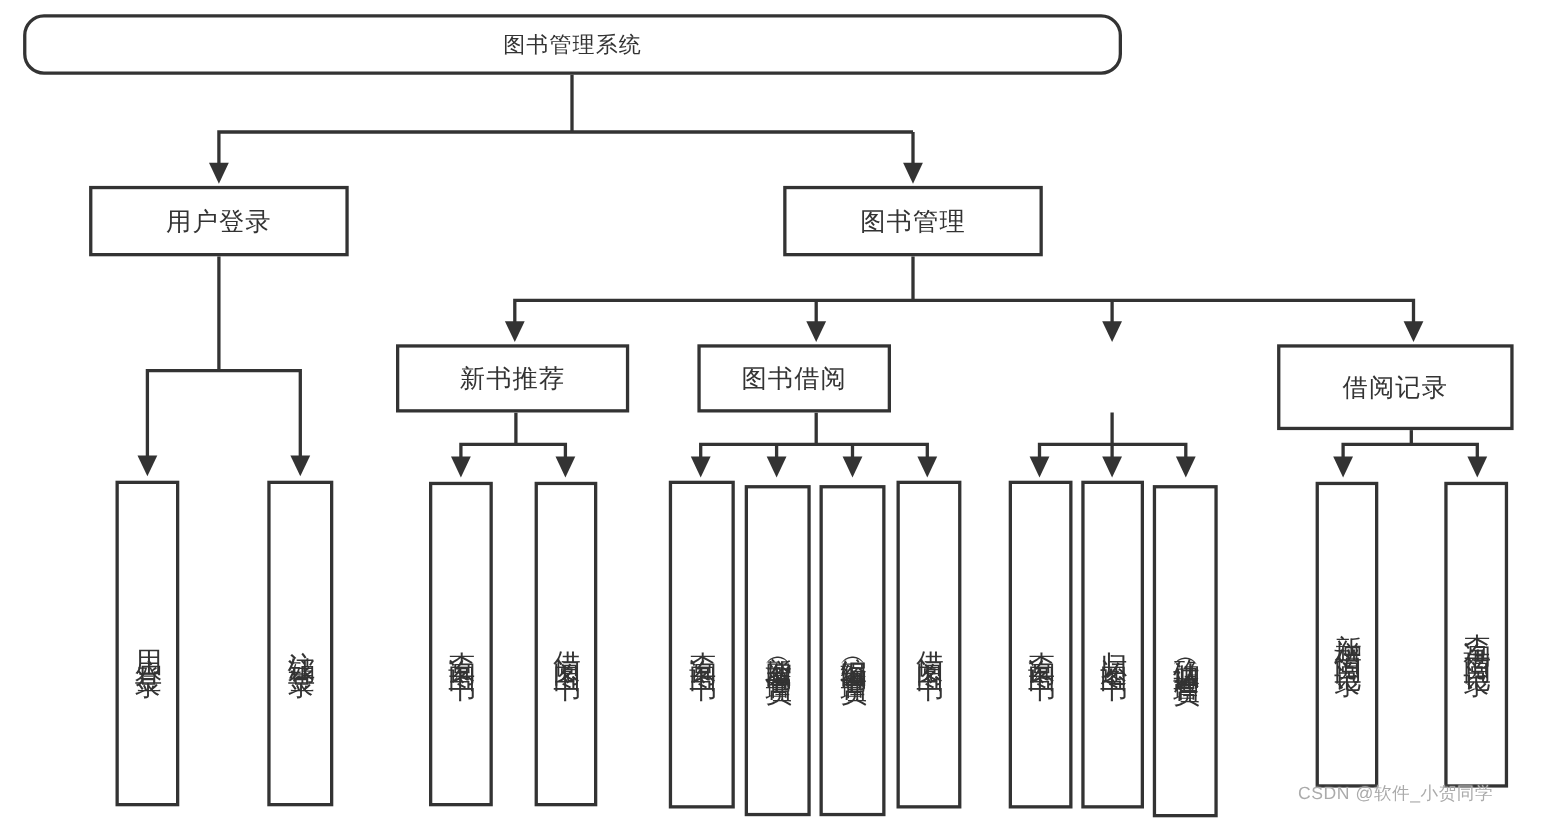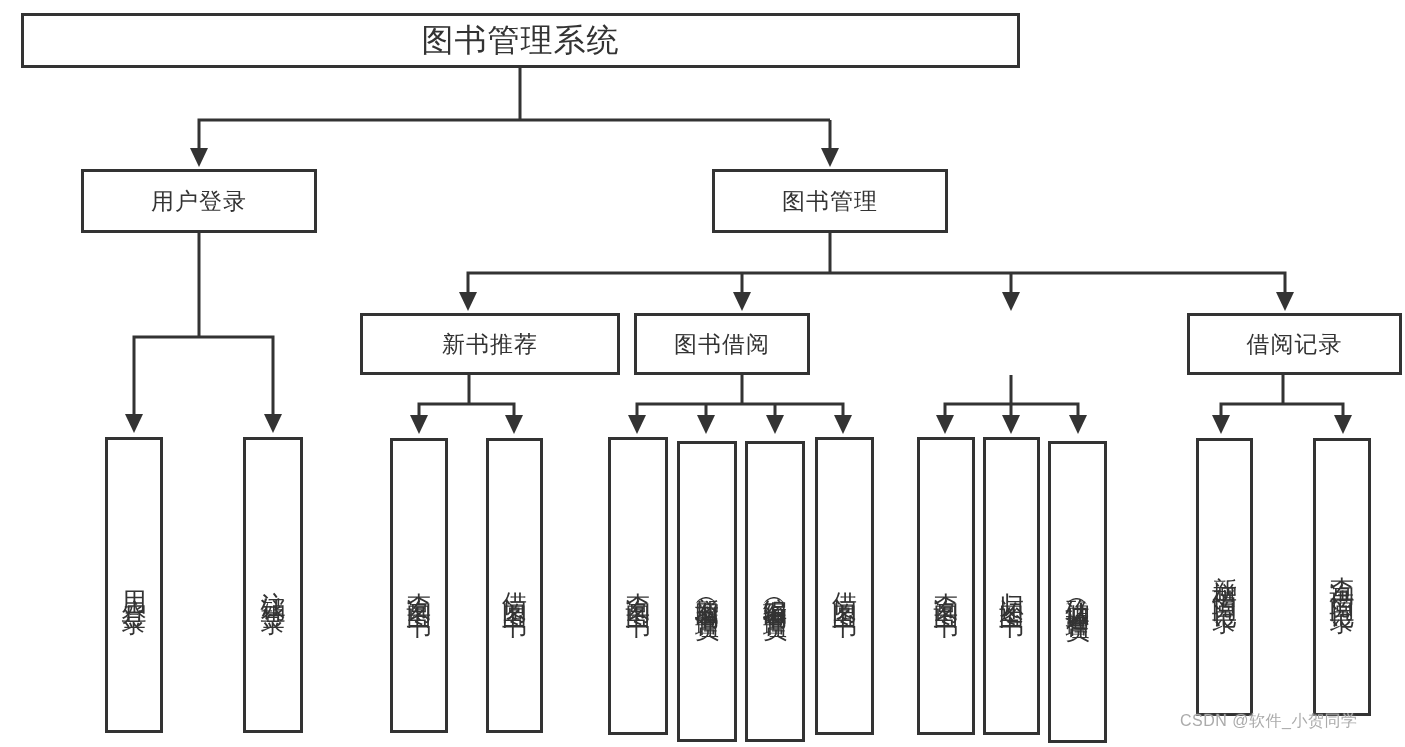--- a/index.html
+++ b/index.html
@@ -36,21 +36,21 @@
   .node {
     position: absolute;
     background: #ffffff;
     border: 3px solid var(--line);
     display: flex;
     align-items: center;
     justify-content: center;
     text-align: center;
   }
   .node.h { font-size: 23px; letter-spacing: 1px; }
-  .node.root { font-size: 32px; }
+  .node.root { font-size: 20px; border-radius: 19px; }
   .node.v span {
     writing-mode: vertical-rl;
     font-size: 25px;
     letter-spacing: 7px;
     line-height: 1;
   }
   .node.v.long span {
     font-size: 24px;
     letter-spacing: 3px;
   }
@@ -125,27 +125,27 @@
     <span>图书管理系统</span>
   </div>
 
   <div class="node h" style="left:81px; top:169px; width:236px; height:64px;">
     <span>用户登录</span>
   </div>
   <div class="node h" style="left:712px; top:169px; width:236px; height:64px;">
     <span>图书管理</span>
   </div>
 
-  <div class="node h" style="left:360px; top:313px; width:260px; height:62px;">
+  <div class="node h" style="left:360px; top:313px; width:212px; height:62px;">
     <span>新书推荐</span>
   </div>
   <div class="node h" style="left:634px; top:313px; width:176px; height:62px;">
     <span>图书借阅</span>
   </div>
-  <div class="node h" style="left:1187px; top:313px; width:215px; height:62px;justify-content:center;">
+  <div class="node h" style="left:1161px; top:313px; width:215px; height:78px;justify-content:center;">
     <span>借阅记录</span>
   </div>
 
   <div class="node v" style="left:105px; top:437px; width:58px; height:296px;">
     <span>用户登录</span>
   </div>
   <div class="node v" style="left:243px; top:437px; width:60px; height:296px;">
     <span>注销登录</span>
   </div>
 

